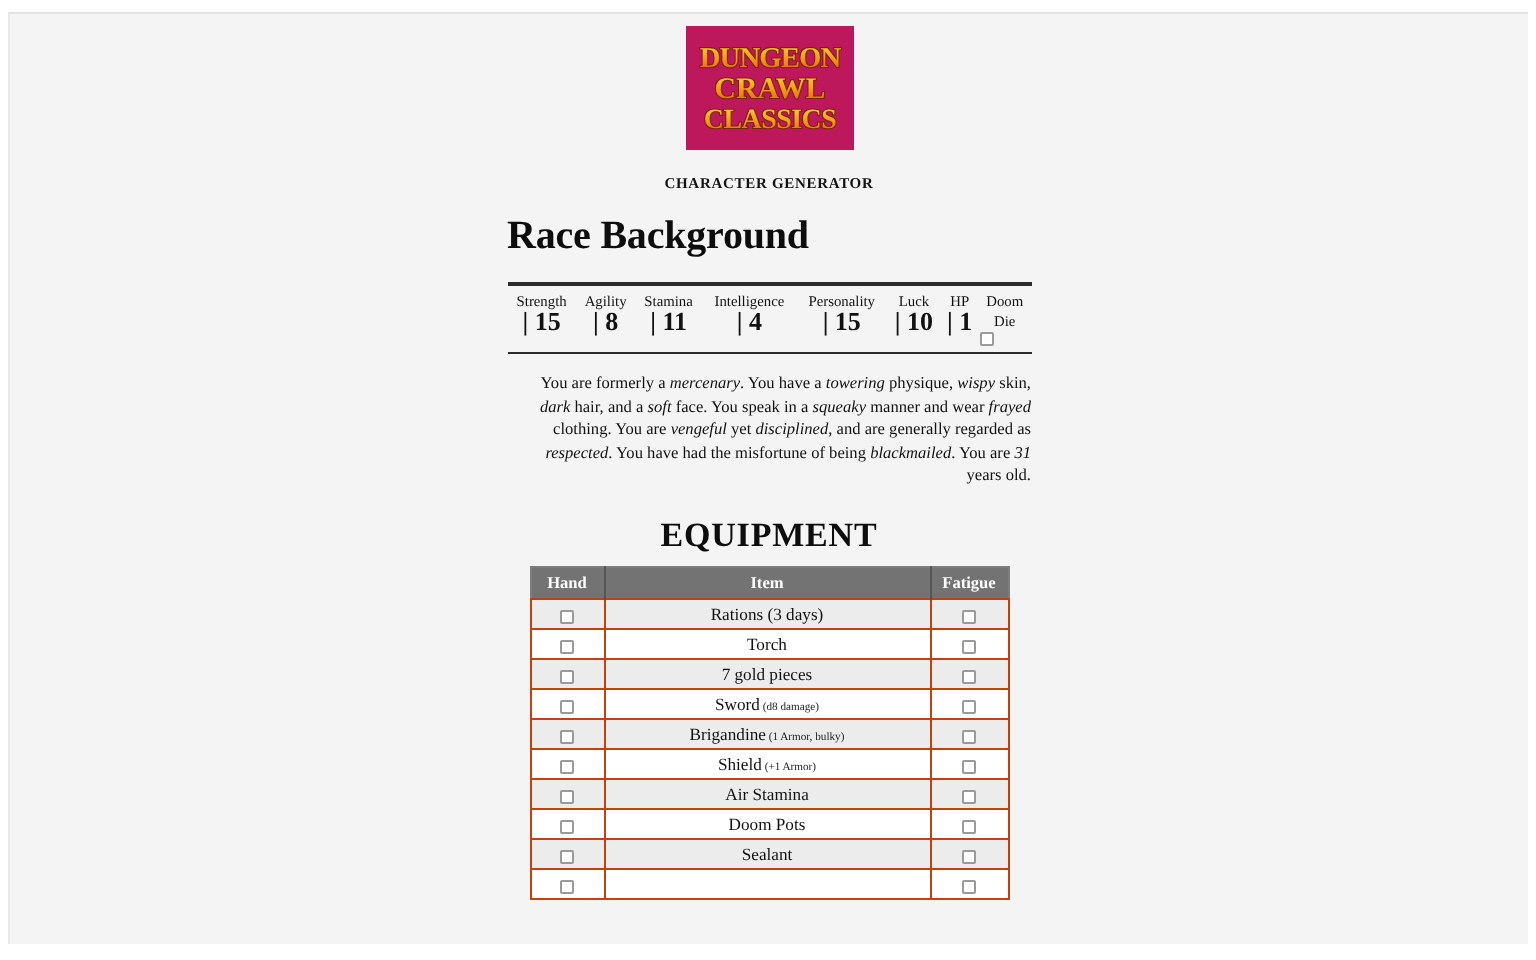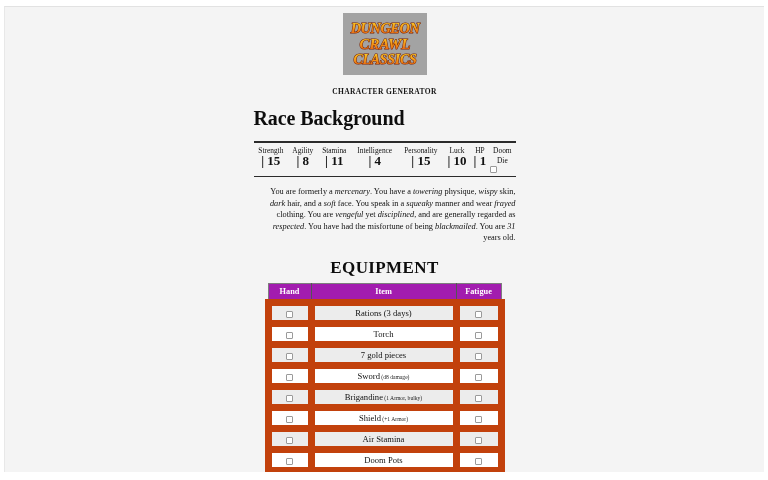--- a/index.html
+++ b/index.html
@@ -29,25 +29,24 @@
     width: 262px;
     margin: 0 auto;
     padding-top: 6px;
   }
 
   
   .logo-box {
     width: 84px;
     height: 62px;
     margin: 0 auto;
-    background: #a3a3a3;
+    background: #be185d;
     display: flex;
     align-items: center;
     justify-content: center;
-    font-style: italic;
   }
   .logo-art {
     width: 78px;
     height: 50px;
     display: block;
   }
 
   
   .subtitle {
     text-align: center;
@@ -139,30 +138,30 @@
     margin-top: 14px;
     margin-bottom: 5px;
   }
   table.equip {
     border-collapse: collapse;
     width: 240px;
     margin: 0 auto;
     border: 1px solid #7d7d7d;
   }
   table.equip thead th {
-    background: #a21caf;
+    background: #737373;
     color: #ffffff;
     font-size: 8.3px;
     font-weight: bold;
     padding: 3px 0;
     border-right: 1px solid #555;
   }
   table.equip thead th:last-child { border-right: none; }
   table.equip td {
-    border: 7px solid #c2410c;
+    border: 1px solid #c2410c;
     font-size: 8.6px;
     color: #111;
     text-align: center;
     height: 14px;
     padding: 0;
   }
   table.equip tbody tr:nth-child(odd) td { background: #ececec; }
   table.equip tbody tr:nth-child(even) td { background: #ffffff; }
   .col-hand { width: 36px; }
   .col-fatigue { width: 38px; }

